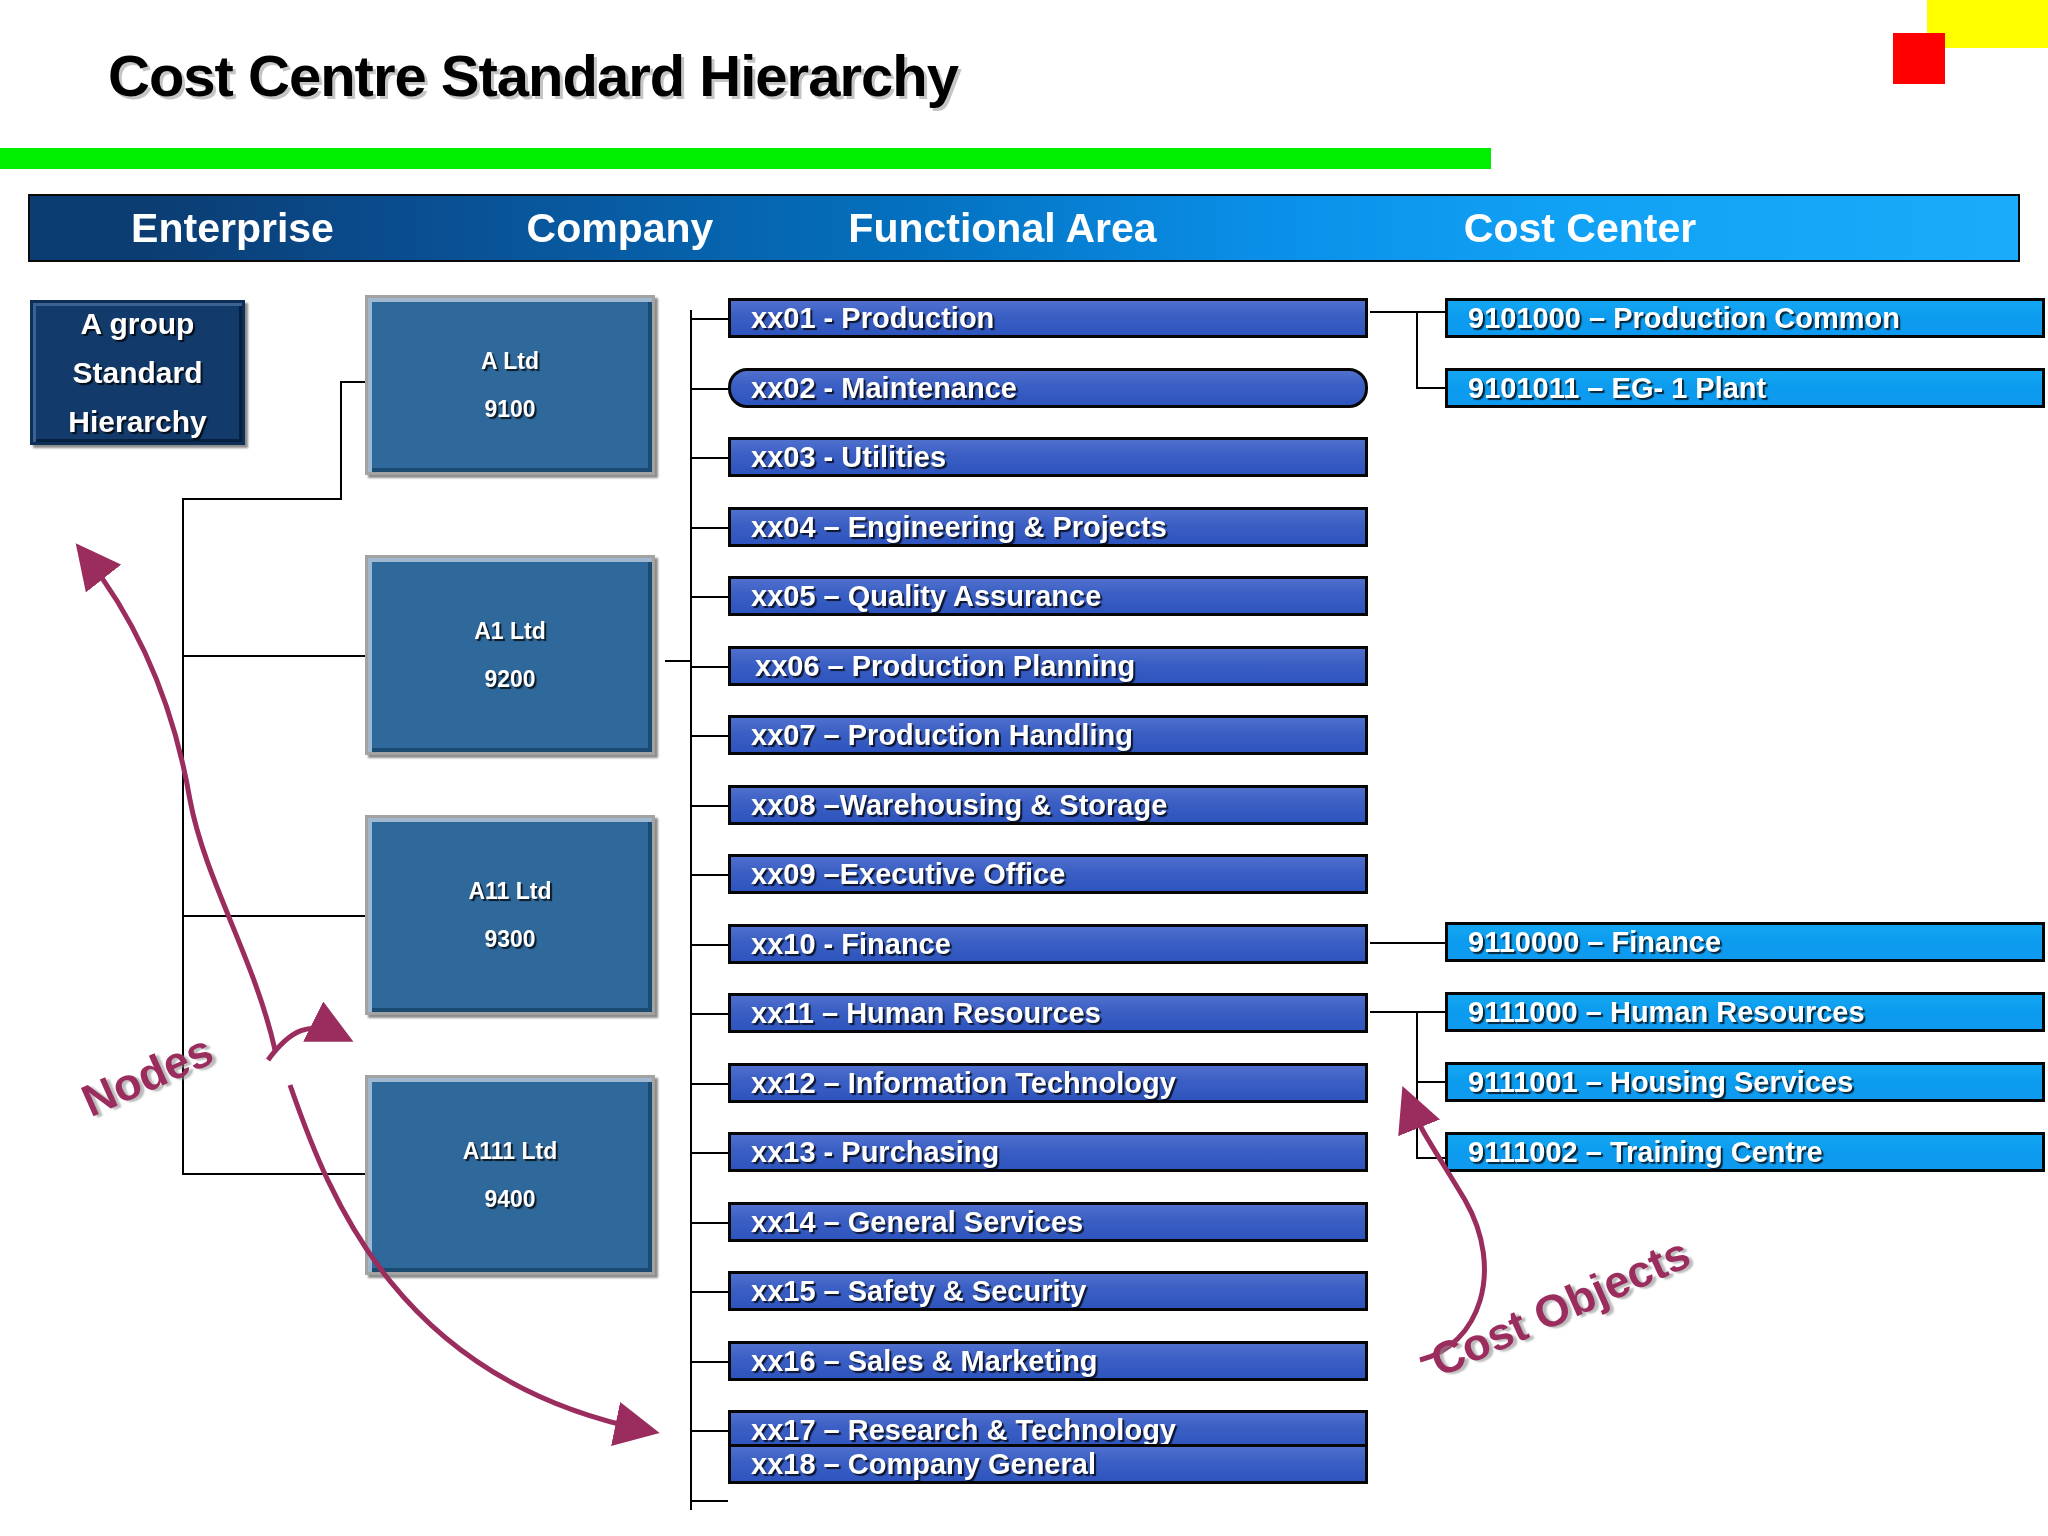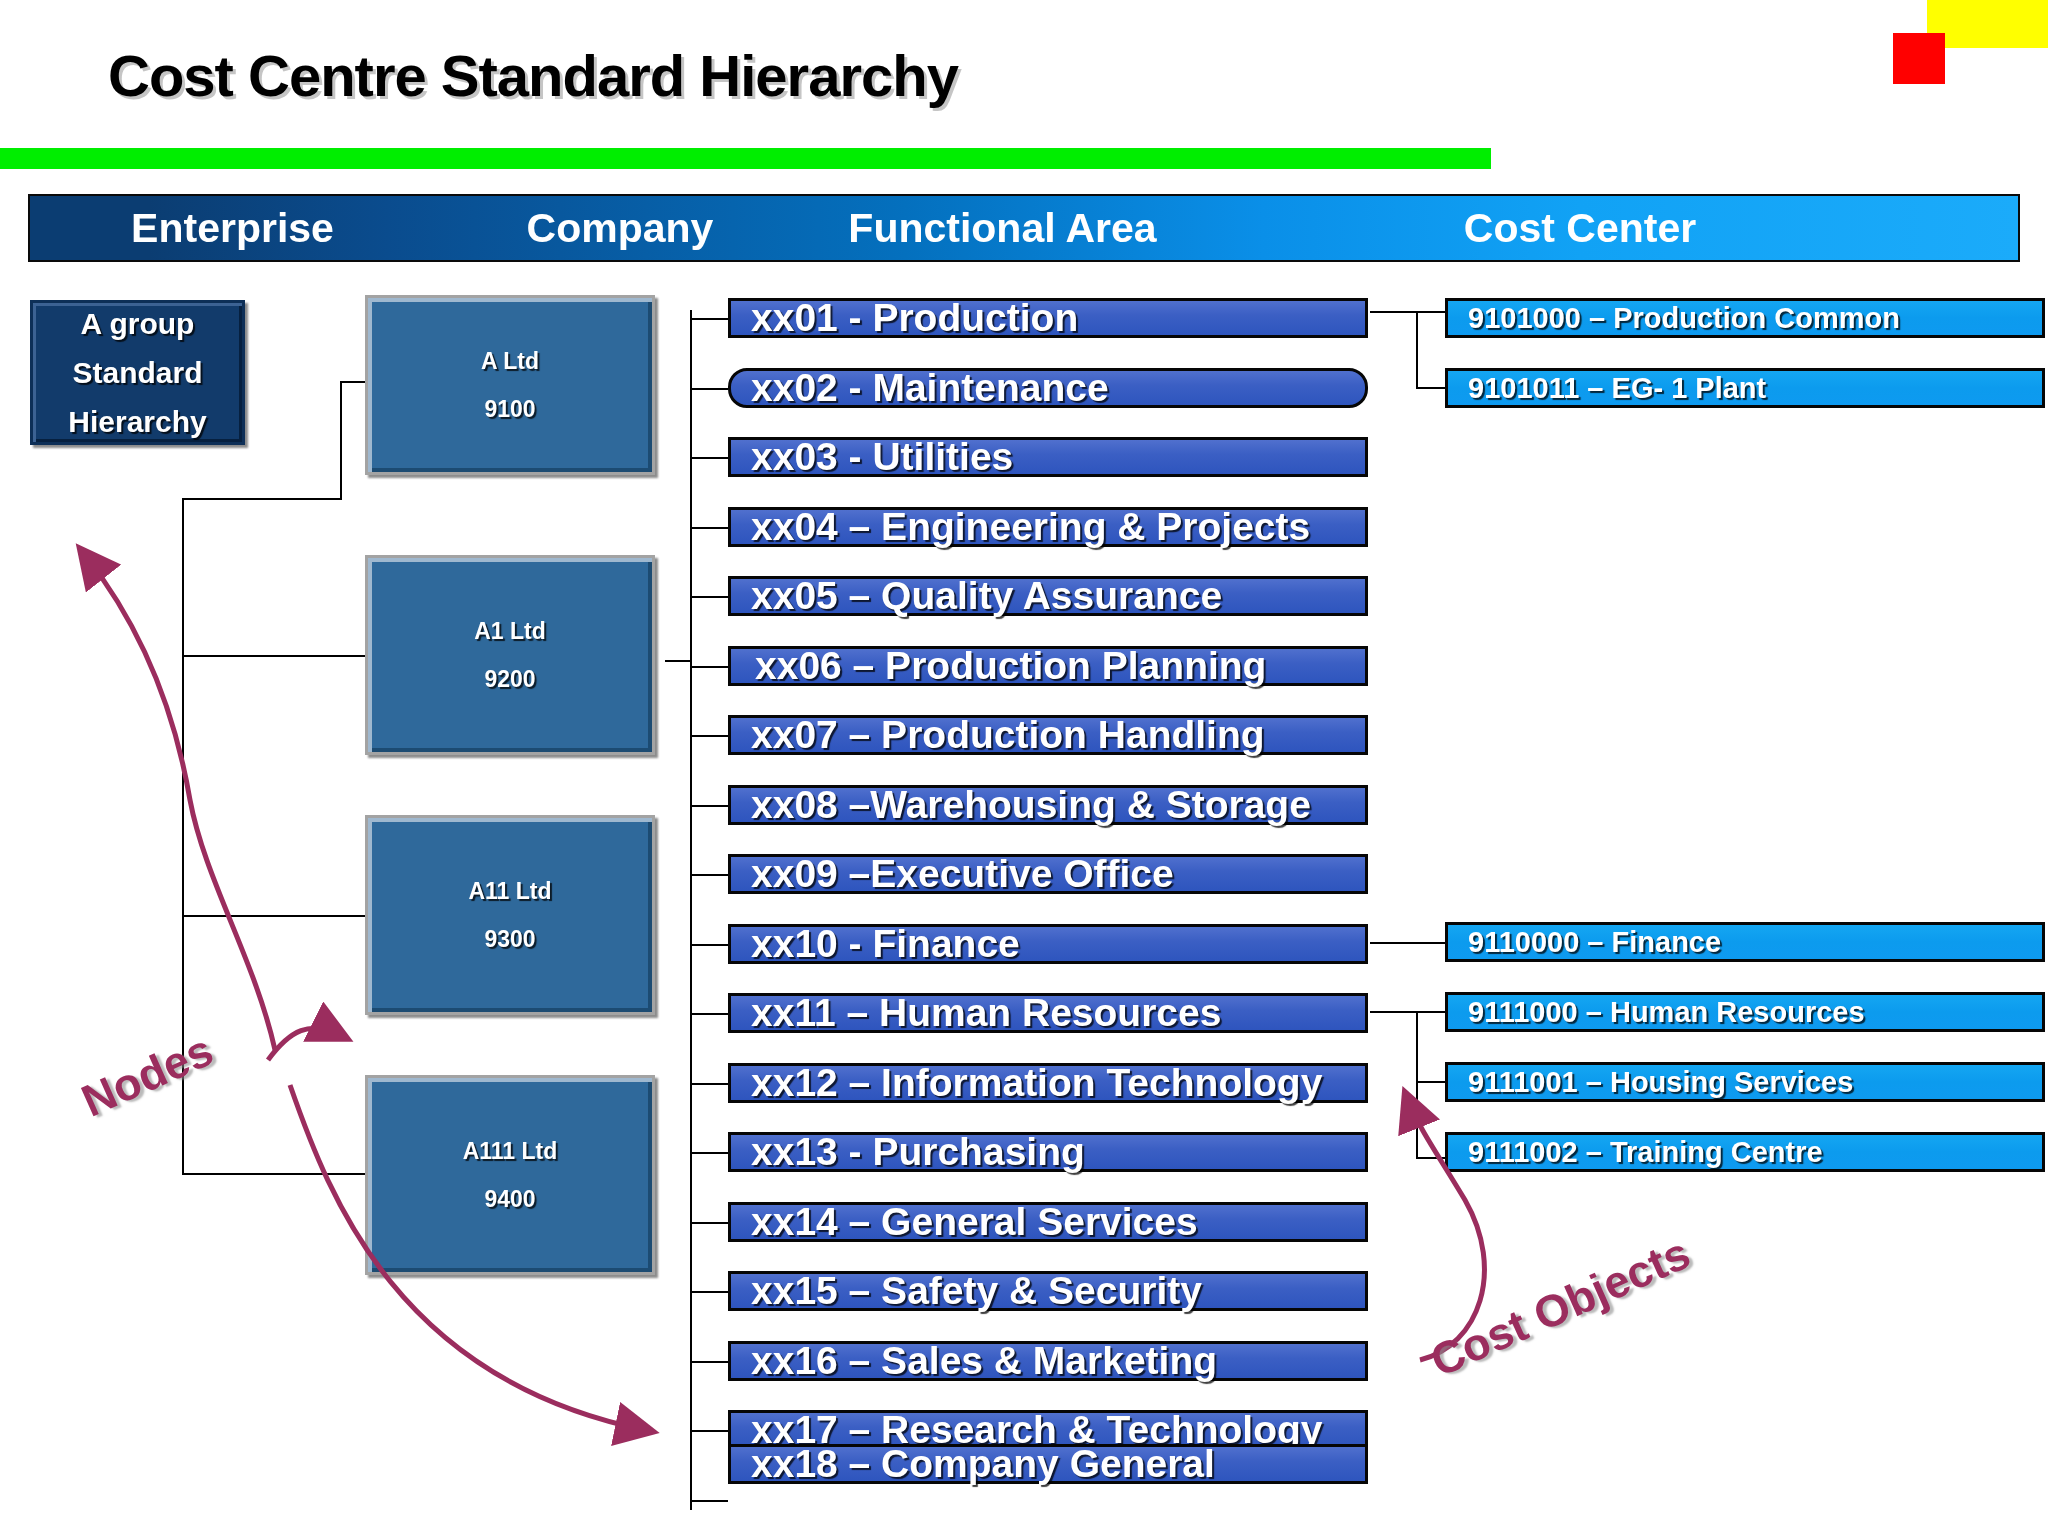--- a/index.html
+++ b/index.html
@@ -37,21 +37,21 @@
 
   
   .co-box{background:#2F699B;border:3px solid #a3a3a3;
           box-shadow: inset 4px 4px 0 #9fb8cf, inset -4px -4px 0 #1c4b72,
                       3px 3px 2px rgba(0,0,0,.45);
           font-size:23px;line-height:48px;}
 
   
   .fa-box{background:linear-gradient(to bottom,#5070CE 0%,#3B5FC4 42%,#2E55BE 100%);
           border:3px solid #060606;align-items:flex-start;justify-content:center;
-          padding-left:20px;font-size:39px;}
+          padding-left:20px;font-size:29px;}
 
   
   .cc-box{background:linear-gradient(to bottom,#14A6F2 0%,#0C9BEE 50%,#0E9AF0 100%);
           border:3px solid #060606;align-items:flex-start;justify-content:center;
           padding-left:20px;font-size:29px;}
 
   
   .ln{position:absolute;background:#000000;}
   .lnv{width:2px;}
   .lnh{height:2px;}

